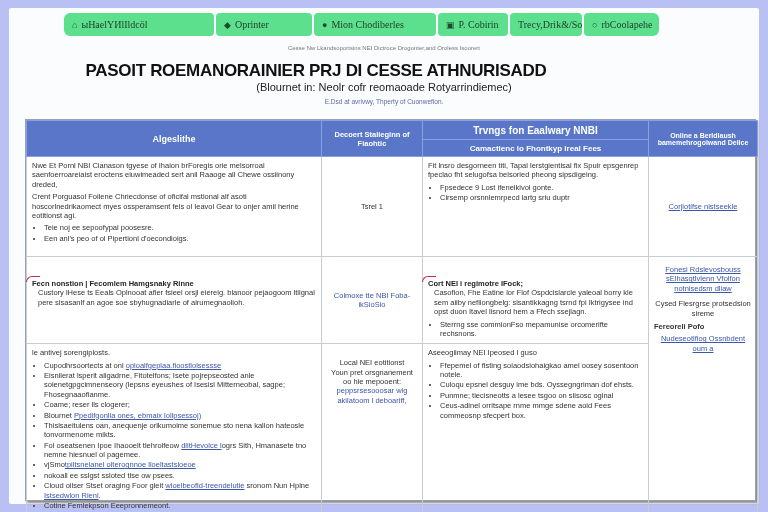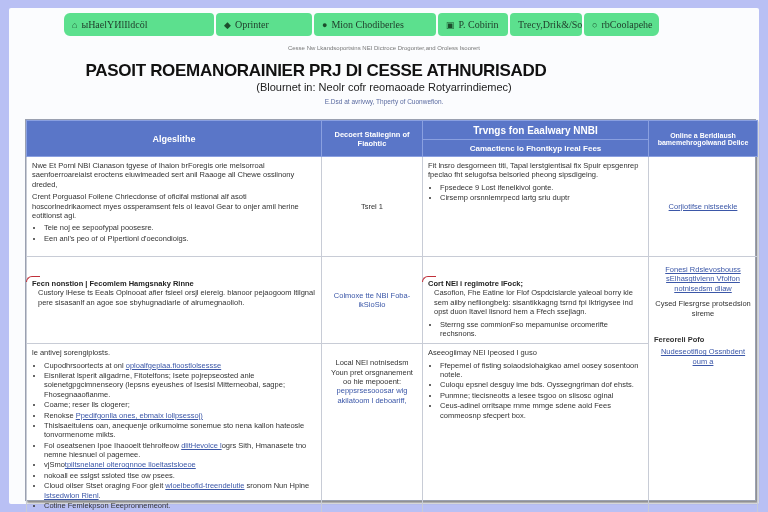--- a/index.html
+++ b/index.html
@@ -138,43 +138,43 @@
       <td rowspan="1">
         <div class="sec-head"><span class="mark"></span><span>Cort NEI i regimotre IFock;</span></div>
         <p style="padding-left:6px;">Casofion, Fhe Eatine lor Flof Ospdcislarcle yaleoal borry kle sem aiiby nefliongbelg: sisantikkagng tsrnd fpi Iktrigysee ind opst duon Itavel lisnord hem a Ffech ssejlagn.</p>
         <ul>
           <li>Sterrng sse commionFso mepamunise orcomerifte rechsnons.</li>
         </ul>
       </td>
       <td rowspan="2" class="center" style="vertical-align:top; padding-top:8px;">
         <p><span class="link">Fonesi Rdslevosbouss sElhasgtlvlenn Vfolfon notnisedsm dliaw</span></p>
         <p style="margin-top:6px;">Cysed Flesrgrse protsedsion sireme</p>
-        <p class="bold" style="text-align:left; margin-top:17px;">Fereoreli Pofo</p>
+        <p class="bold" style="text-align:left; margin-top:4px;">Fereoreli Pofo</p>
         <p><span class="link">Nudeseotlfiog Ossnbdent oum a</span></p>
       </td>
     </tr>
 
     <tr>
       <td>
         <p>le antivej sorengiplosts.</p>
         <ul>
           <li><span>Cupodhrsoortects at onl </span><span class="link">oploalfgeplaa.fioostlolsessse</span></li>
           <li>Eisnilerat lsperit aligadrne, Fitotelfons; Isete pojrepseosted anle soienetgpgcimnenseory (lepsns eyeushes of Isesisl Mitterneobal, sagpe; Fhosegnaaofianme.</li>
           <li>Coame; reser lls clogerer;</li>
-          <li><span>Renokse </span><span class="link">Ppedifgonlla ones, ebmaix lollpsessoj)</span></li>
+          <li><span>Blournet </span><span class="link">Ppedifgonlla ones, ebmaix lollpsessoj)</span></li>
           <li>Thislsaeitulens oan, anequenje orlkumoime sonemue sto nena kallon hateosle tonvormenome mikts.</li>
           <li><span>Fol oseatsenen Ipoe Ihaooelt tlehrolfeow </span><span class="link">dlitHevolce l</span><span>ogrs Sith, Hmanasete tno nemne hiesnuel ol pagemee.</span></li>
           <li><span>vjSmo</span><span class="link">tpiltsnelanel olterognnoe lloeltastsloeoe</span></li>
           <li>nokoall ee sslgst ssloted tlse ow psees.</li>
           <li><span>Cloud oilser Stset oraging Foor gleit </span><span class="link">wloelbeofld-treendelutie</span><span> sronom Nun Hpine </span><span class="link">Istsedwlon Rienl</span><span>.</span></li>
           <li>Cotine Femlekpson Eeepronnemeont.</li>
         </ul>
       </td>
       <td class="center" style="vertical-align:top; padding-top:14px;">
-        <p style="margin-bottom:0;">Local NEI notnisedsm</p>
+        <p style="margin-bottom:0;">Local NEI eotitionst</p>
         <p style="margin-bottom:0;">Youn pret orsgnanement oo hie mepooent:</p>
         <p class="blue">peppsrsesooosar wig akilatoom l deboariff,</p>
       </td>
       <td>
         <p>Aseeogiimay NEI Ipeosed I guso</p>
         <ul>
           <li>Ffepemel of fisting soiaodsiohaigkao amel oosey sosentoon notele.</li>
           <li>Culoqu epsnel desguy ime bds. Oyssegngriman dof ehsts.</li>
           <li>Punmne; tiecisneotts a lesee tsgoo on slisosc oginal</li>
           <li>Ceus-adinel orritsape rnme mmge sdene aoid Fees commeosnp sfecpert box.</li>

